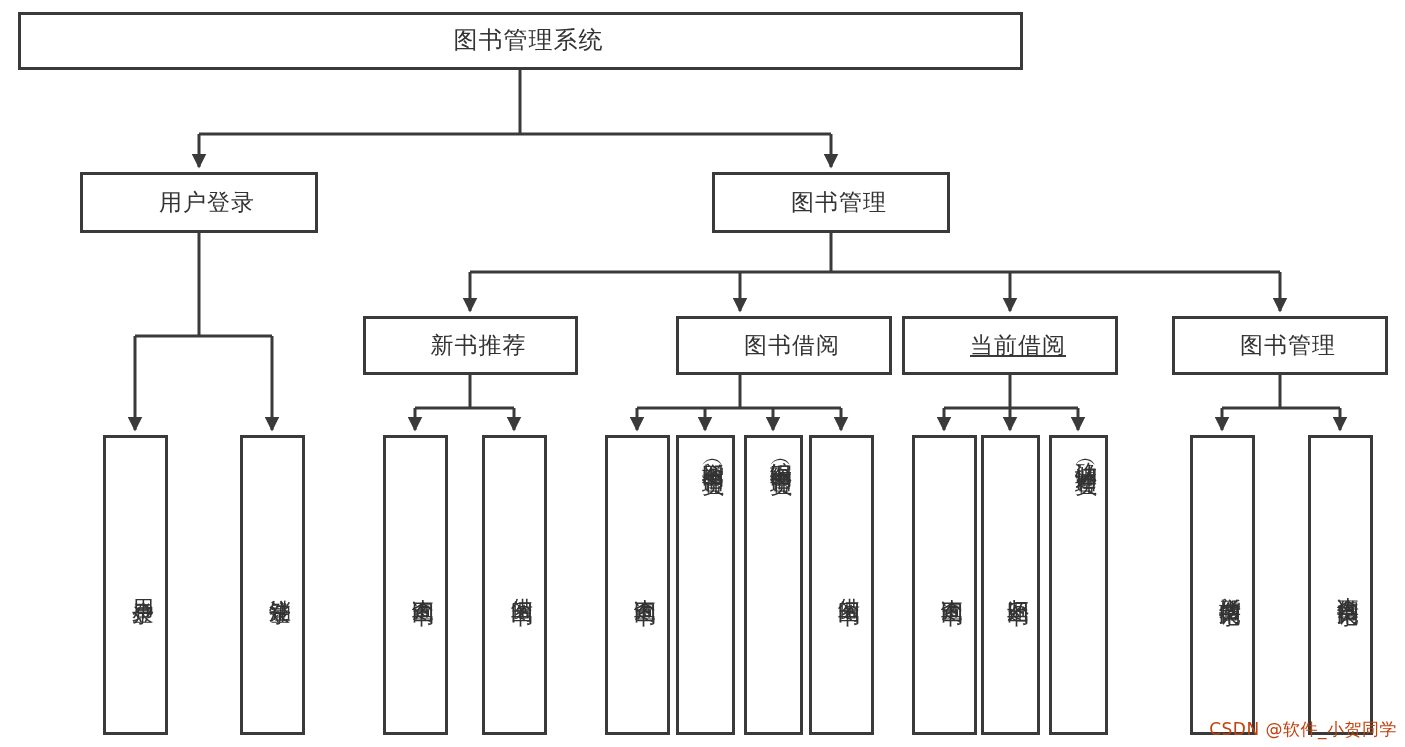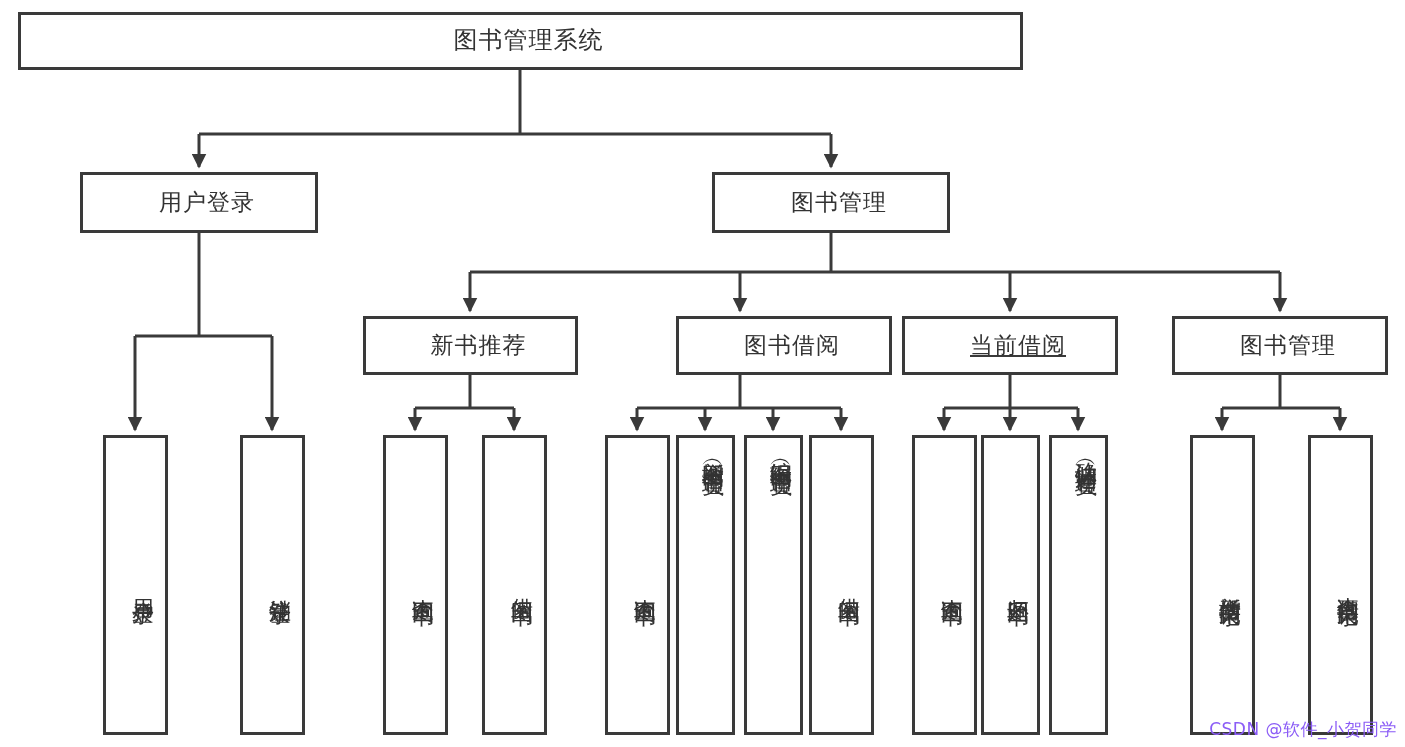--- a/index.html
+++ b/index.html
@@ -64,21 +64,21 @@
   }
   .node-leaf.vcenter {
     align-items: center;
     padding-top: 0;
   }
   #watermark {
     position: absolute;
     right: 8px;
     bottom: 6px;
     font-size: 17px;
-    color: #8b5cf6;
+    color: #c2410c;
     letter-spacing: 0.5px;
     white-space: nowrap;
     font-family: "DejaVu Sans", "Liberation Sans", sans-serif;
   }
 </style>
 </head>
 <body>
 
 <div id="diagram-root">
 

